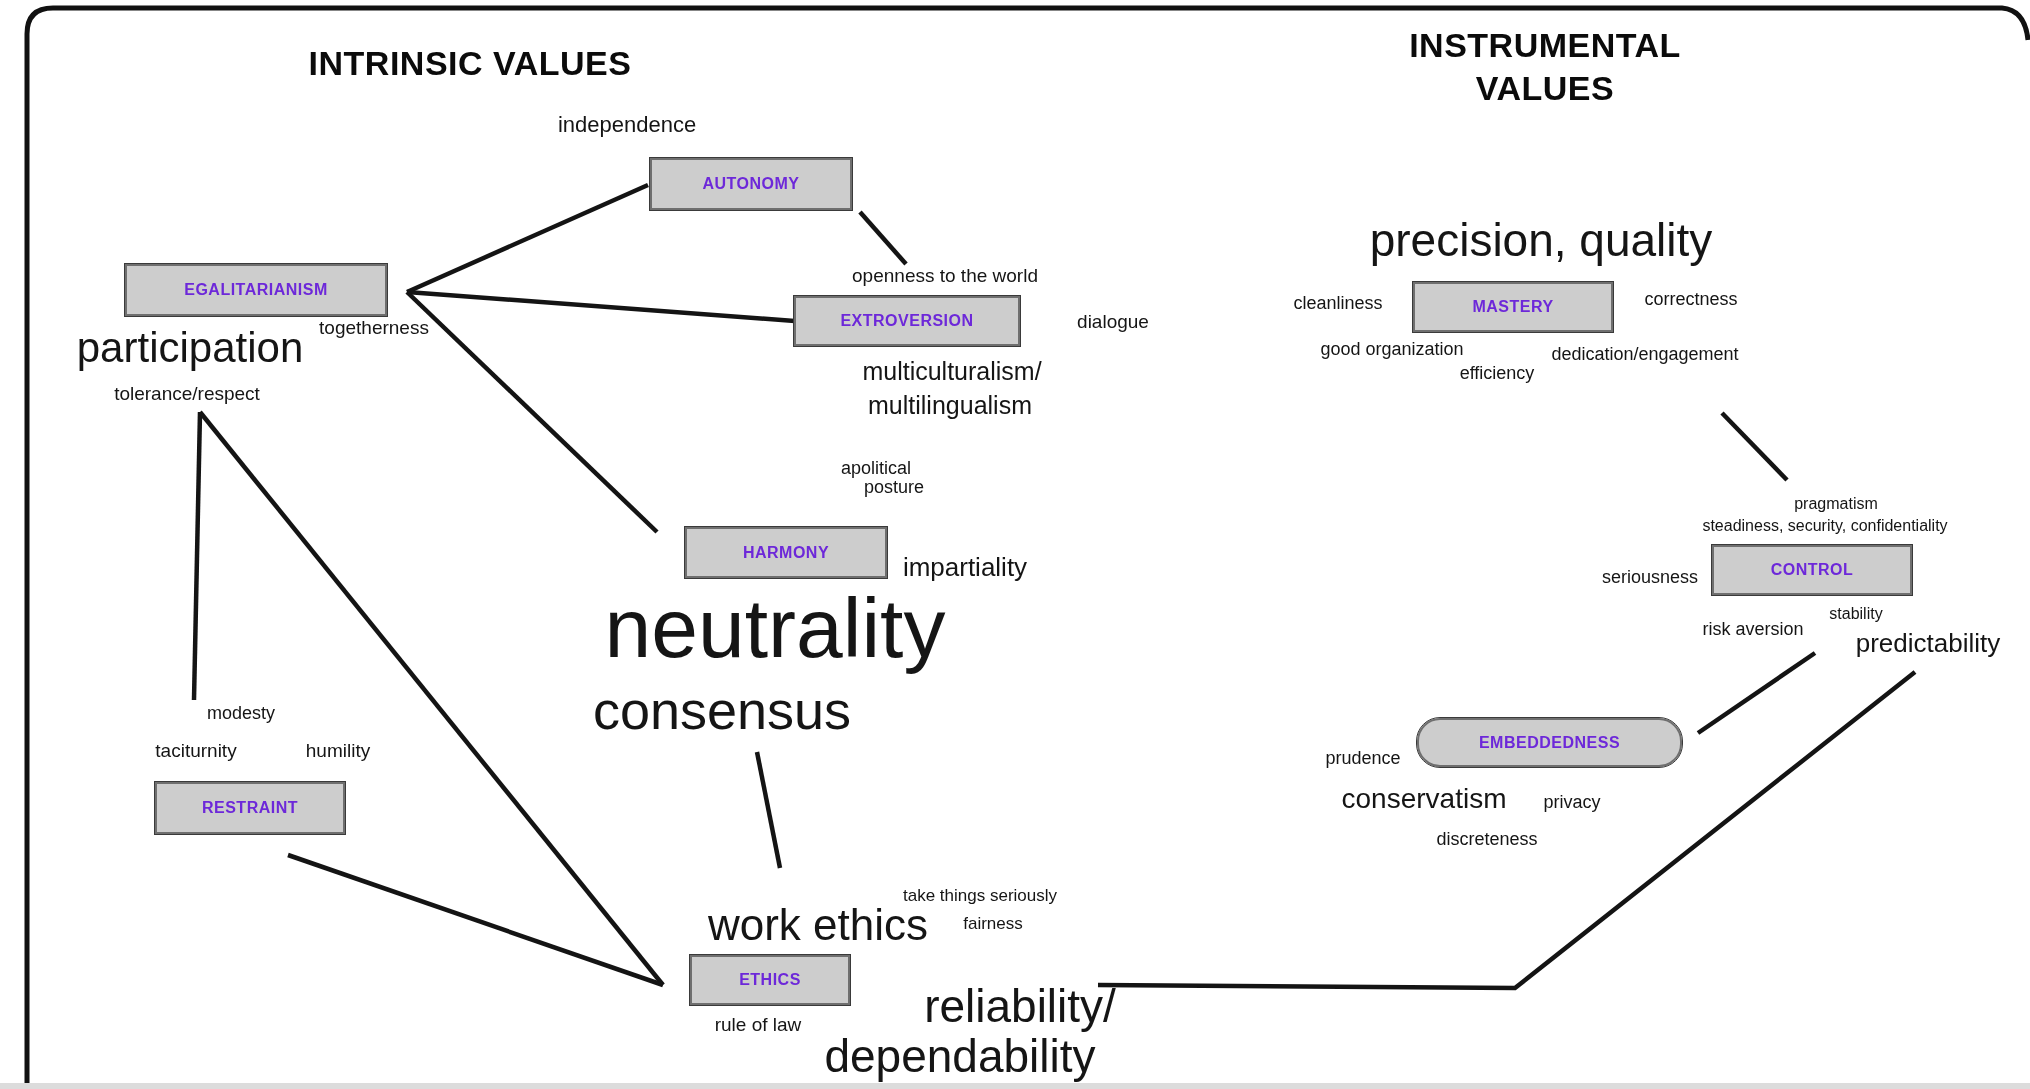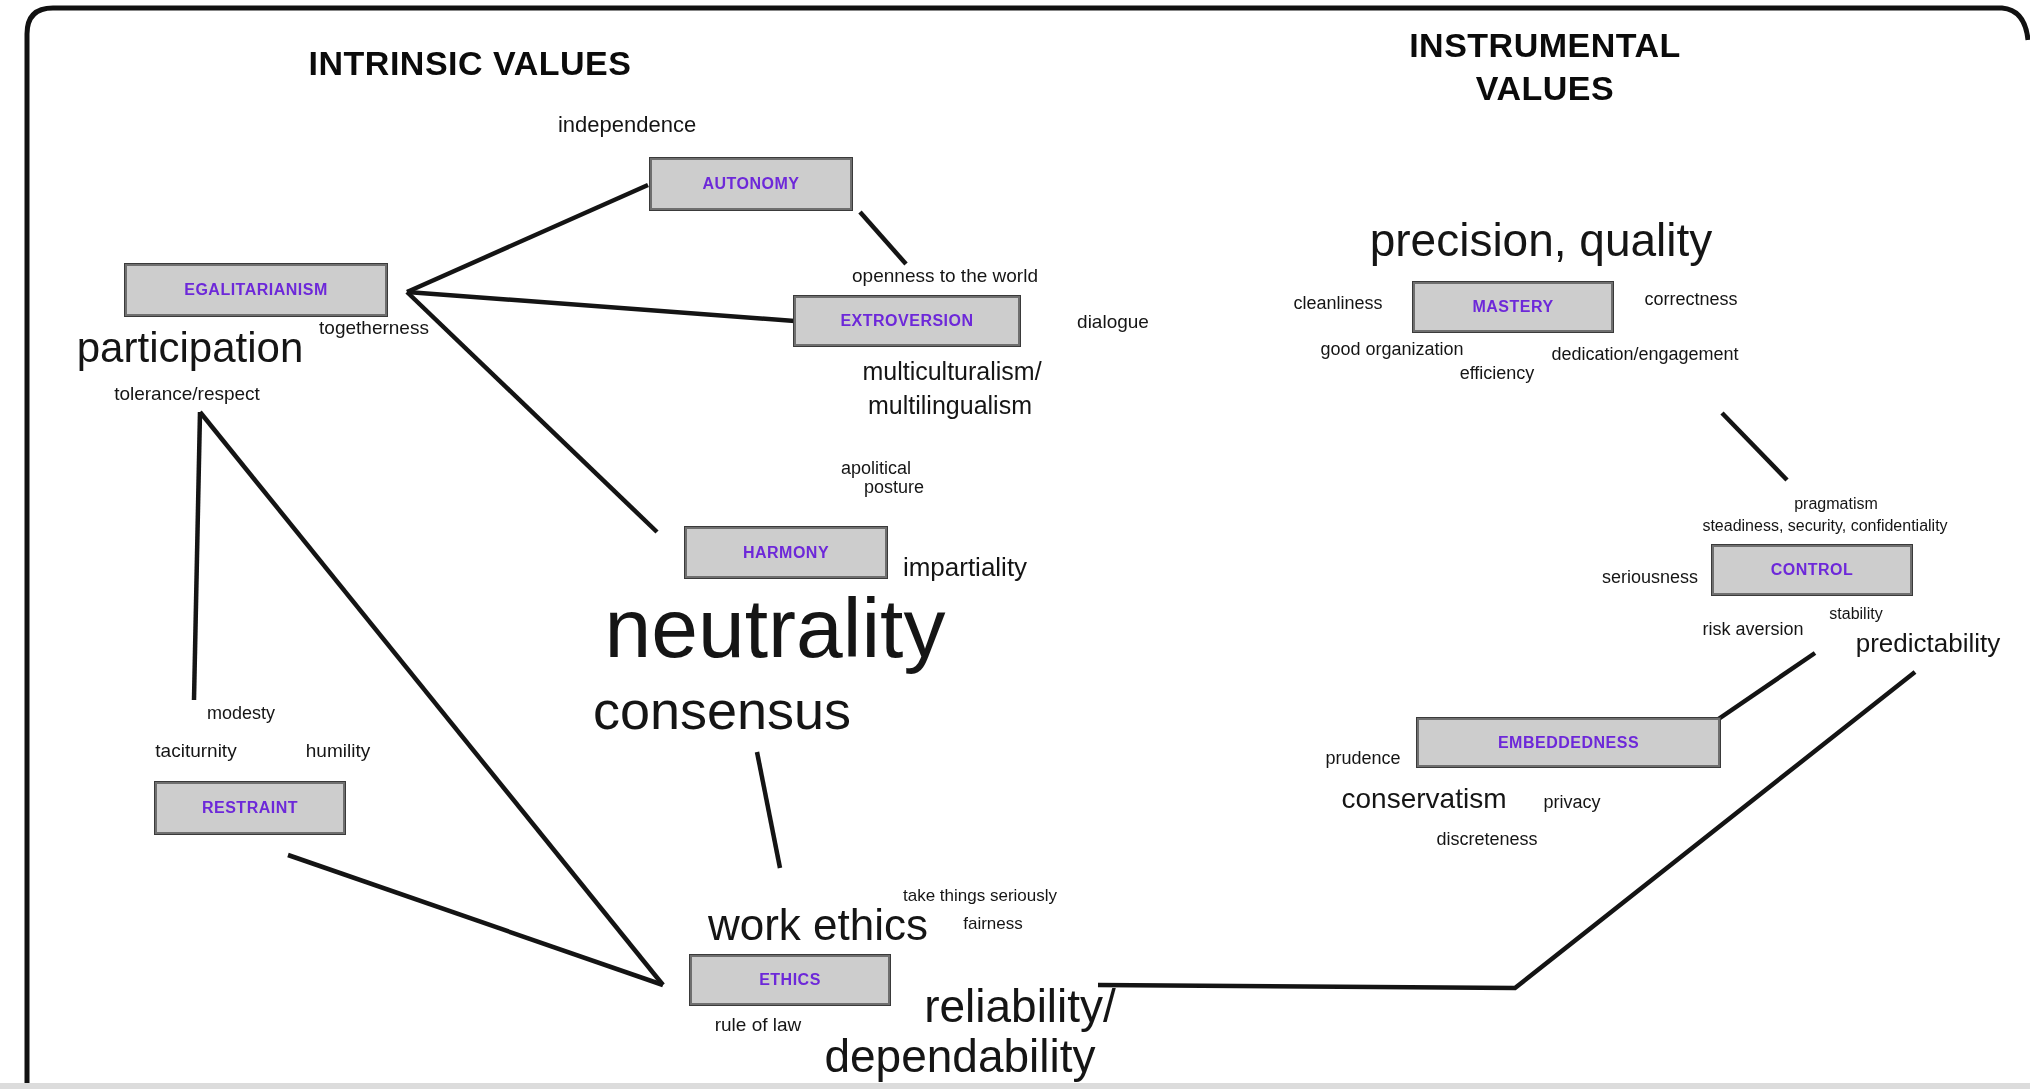--- a/index.html
+++ b/index.html
@@ -62,24 +62,24 @@
 
   <div class="title" style="left:470px; top:42px;">INTRINSIC VALUES</div>
   <div class="title" style="left:1545px; top:24px;">INSTRUMENTAL
 VALUES</div>
 
   <div class="node-box" style="left:125px; top:264px; width:262px; height:52px;">EGALITARIANISM</div>
   <div class="node-box" style="left:650px; top:158px; width:202px; height:52px;">AUTONOMY</div>
   <div class="node-box" style="left:794px; top:296px; width:226px; height:50px;text-align:right;">EXTROVERSION</div>
   <div class="node-box" style="left:685px; top:527px; width:202px; height:51px;">HARMONY</div>
   <div class="node-box" style="left:155px; top:782px; width:190px; height:52px;">RESTRAINT</div>
-  <div class="node-box" style="left:690px; top:955px; width:200px; height:50px;">ETHICS</div>
+  <div class="node-box" style="left:690px; top:955px; width:160px; height:50px;">ETHICS</div>
   <div class="node-box" style="left:1413px; top:282px; width:200px; height:50px;">MASTERY</div>
   <div class="node-box" style="left:1712px; top:545px; width:200px; height:50px;">CONTROL</div>
-  <div class="node-box" style="left:1417px; top:718px; width:303px; height:49px;">EMBEDDEDNESS</div>
+  <div class="node-box" style="left:1417px; top:718px; width:265px; height:49px;border-radius:23px;">EMBEDDEDNESS</div>
 
   <div class="lbl s22" style="left:608px; top:113px;margin-left:19px;">independence</div>
   <div class="lbl s19" style="left:945px; top:266px;">openness to the world</div>
   <div class="lbl s19" style="left:1113px; top:312px;">dialogue</div>
   <div class="lbl s25" style="left:952px; top:358px;">multiculturalism/</div>
   <div class="lbl s25" style="left:950px; top:392px;">multilingualism</div>
   <div class="lbl s19" style="left:374px; top:318px;">togetherness</div>
   <div class="lbl s42" style="left:190px; top:326px;">participation</div>
   <div class="lbl s19" style="left:187px; top:384px;">tolerance/respect</div>
   <div class="lbl s18" style="left:876px; top:459px;">apolitical</div>

